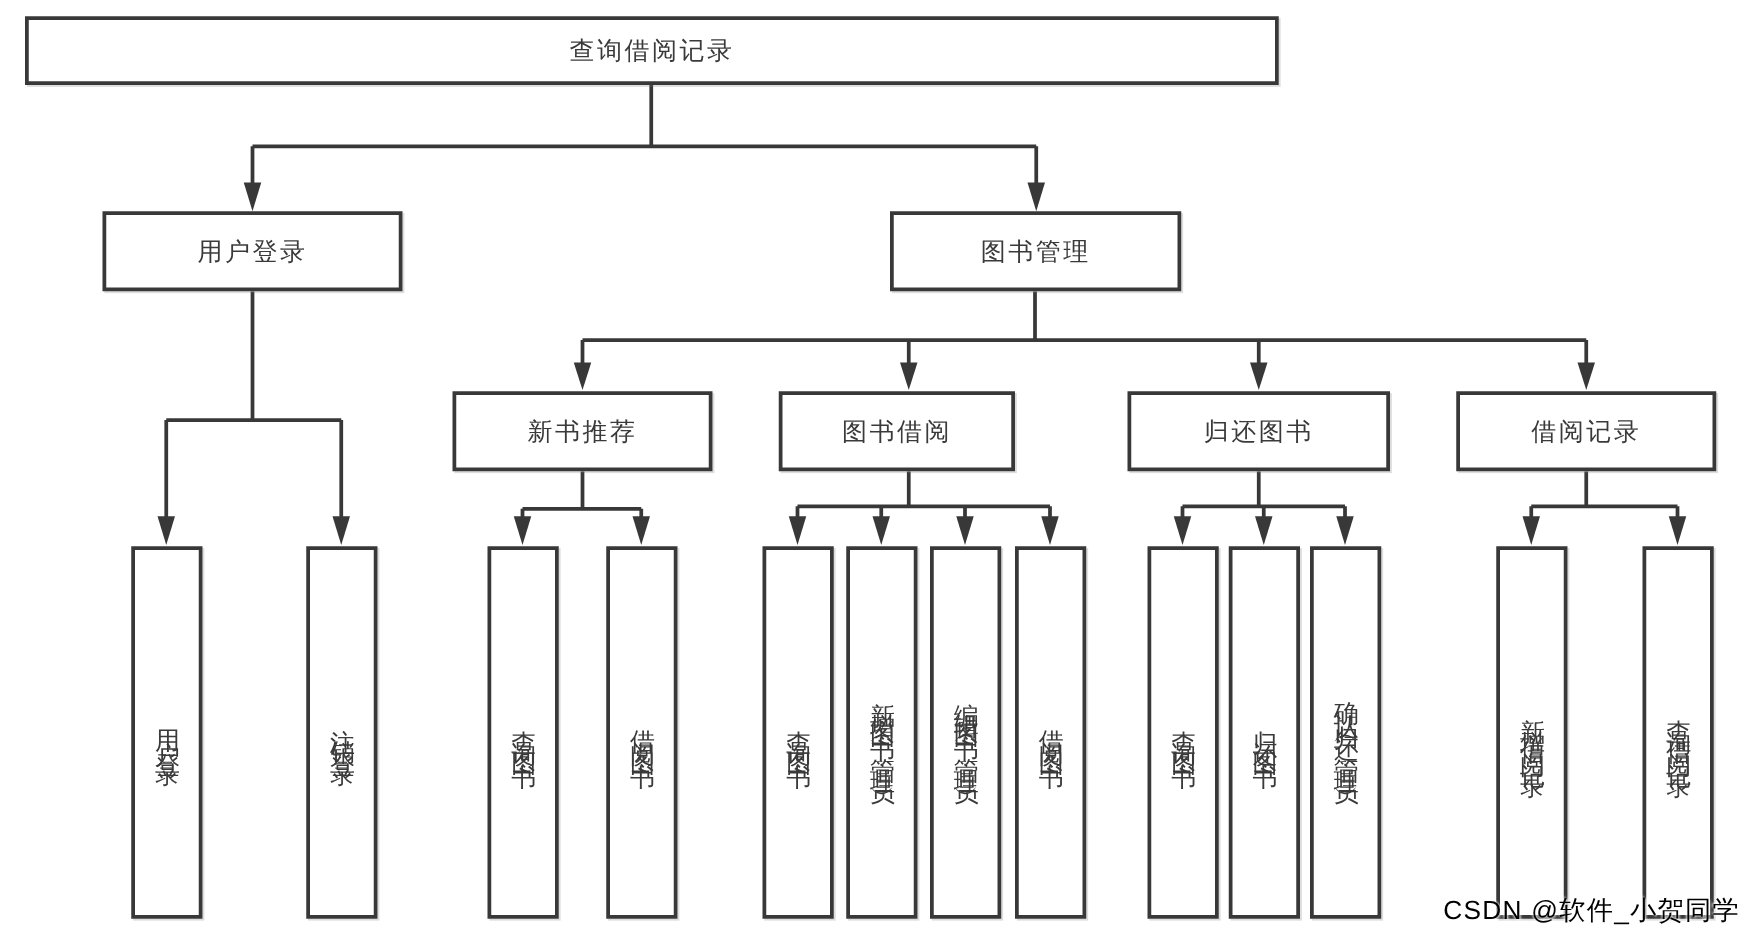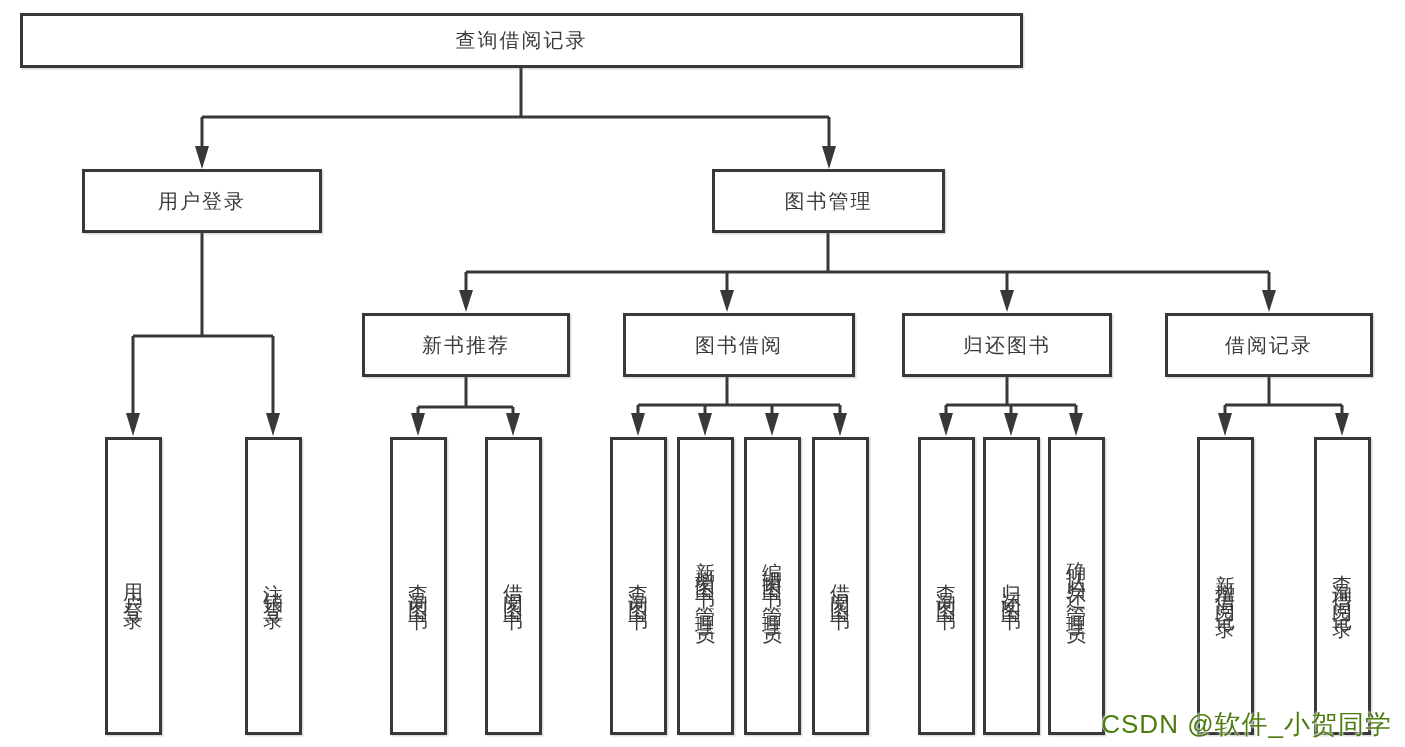--- a/index.html
+++ b/index.html
@@ -45,23 +45,23 @@
     line-height: 1;
   }
   .node.v span {
     display: block;
   }
   .watermark {
     position: absolute;
     right: 13px;
     bottom: 5px;
     z-index: 3;
-    font-size: 26px;
+    font-size: 21px;
     letter-spacing: 1px;
-    color: #4d7c0f;
+    color: #000000;
     text-shadow: 1px 1px 2px rgba(255,255,255,0.95), -1px -1px 2px rgba(255,255,255,0.95);
     white-space: nowrap;
   }
 </style>
 </head>
 <body>
 
 <div class="stage">
 
   <svg class="wires" width="1405" height="747" viewBox="0 0 1405 747" xmlns="http://www.w3.org/2000/svg">
@@ -114,21 +114,21 @@
   <div class="node h" style="left:82px; top:169px; width:240px; height:64px;">
     <span>用户登录</span>
   </div>
   <div class="node h" style="left:712px; top:169px; width:233px; height:64px;">
     <span>图书管理</span>
   </div>
 
   <div class="node h" style="left:362px; top:313px; width:208px; height:64px;">
     <span>新书推荐</span>
   </div>
-  <div class="node h" style="left:623px; top:313px; width:232px; height:64px;">
+  <div class="node h" style="left:623px; top:313px; width:189px; height:64px;">
     <span>图书借阅</span>
   </div>
   <div class="node h" style="left:902px; top:313px; width:210px; height:64px;">
     <span>归还图书</span>
   </div>
   <div class="node h" style="left:1165px; top:313px; width:208px; height:64px;font-family:Liberation Serif, serif;">
     <span>借阅记录</span>
   </div>
 
   <div class="node v" style="left:105px; top:437px; width:57px; height:298px;">

